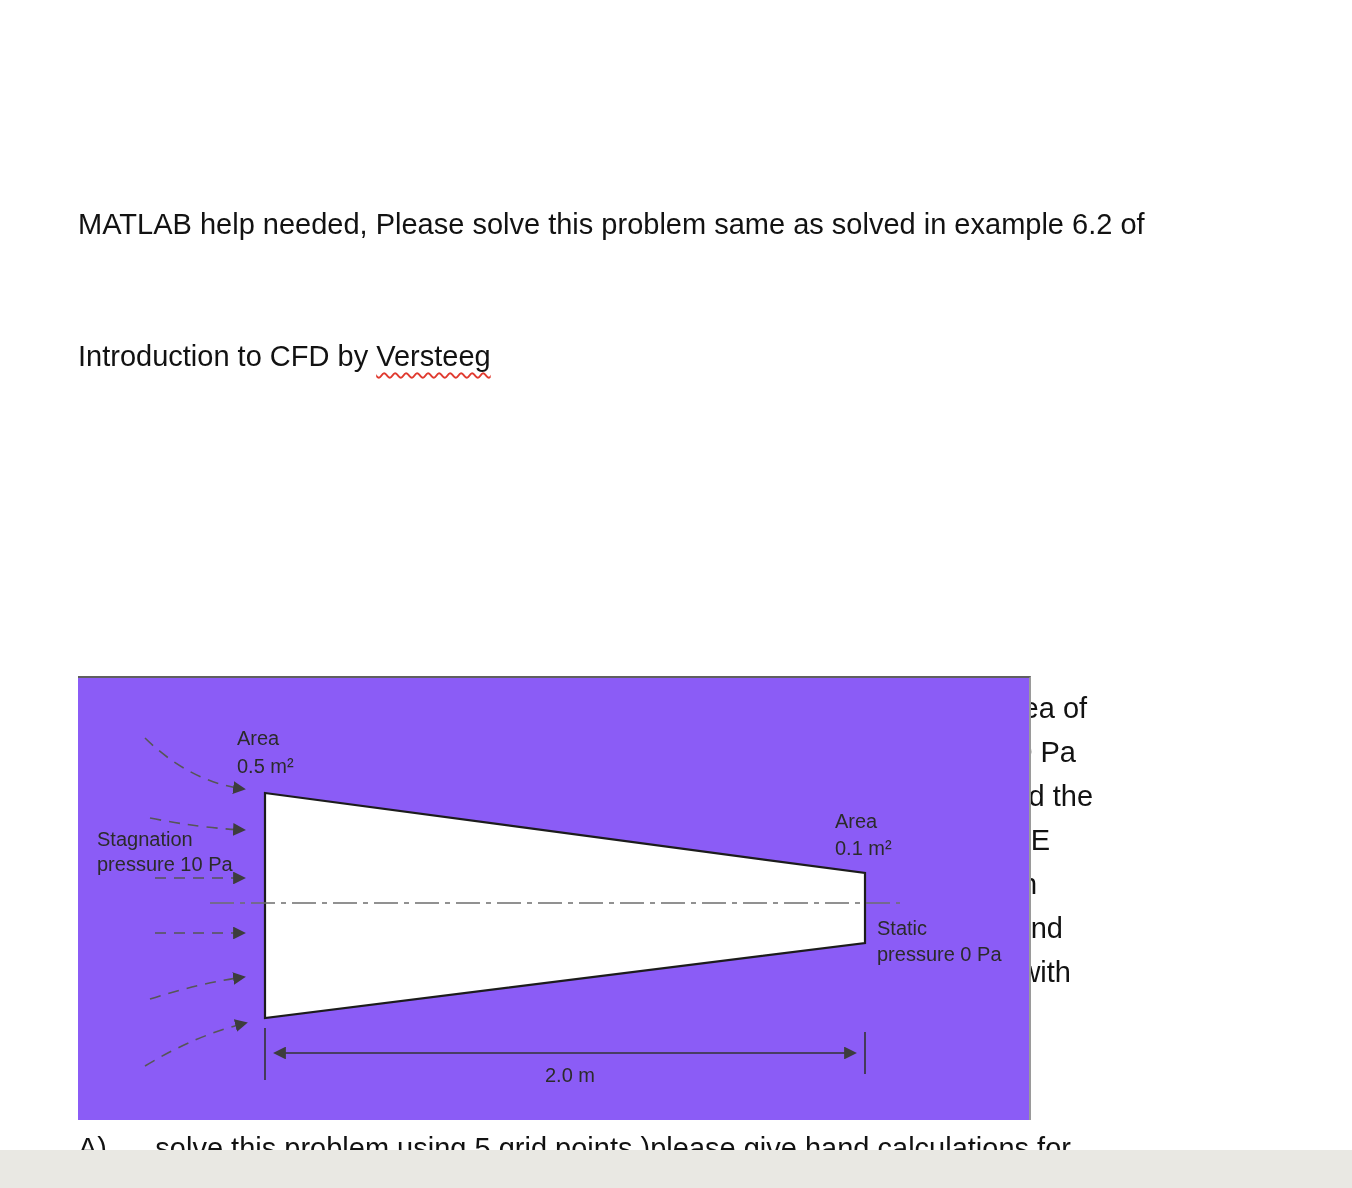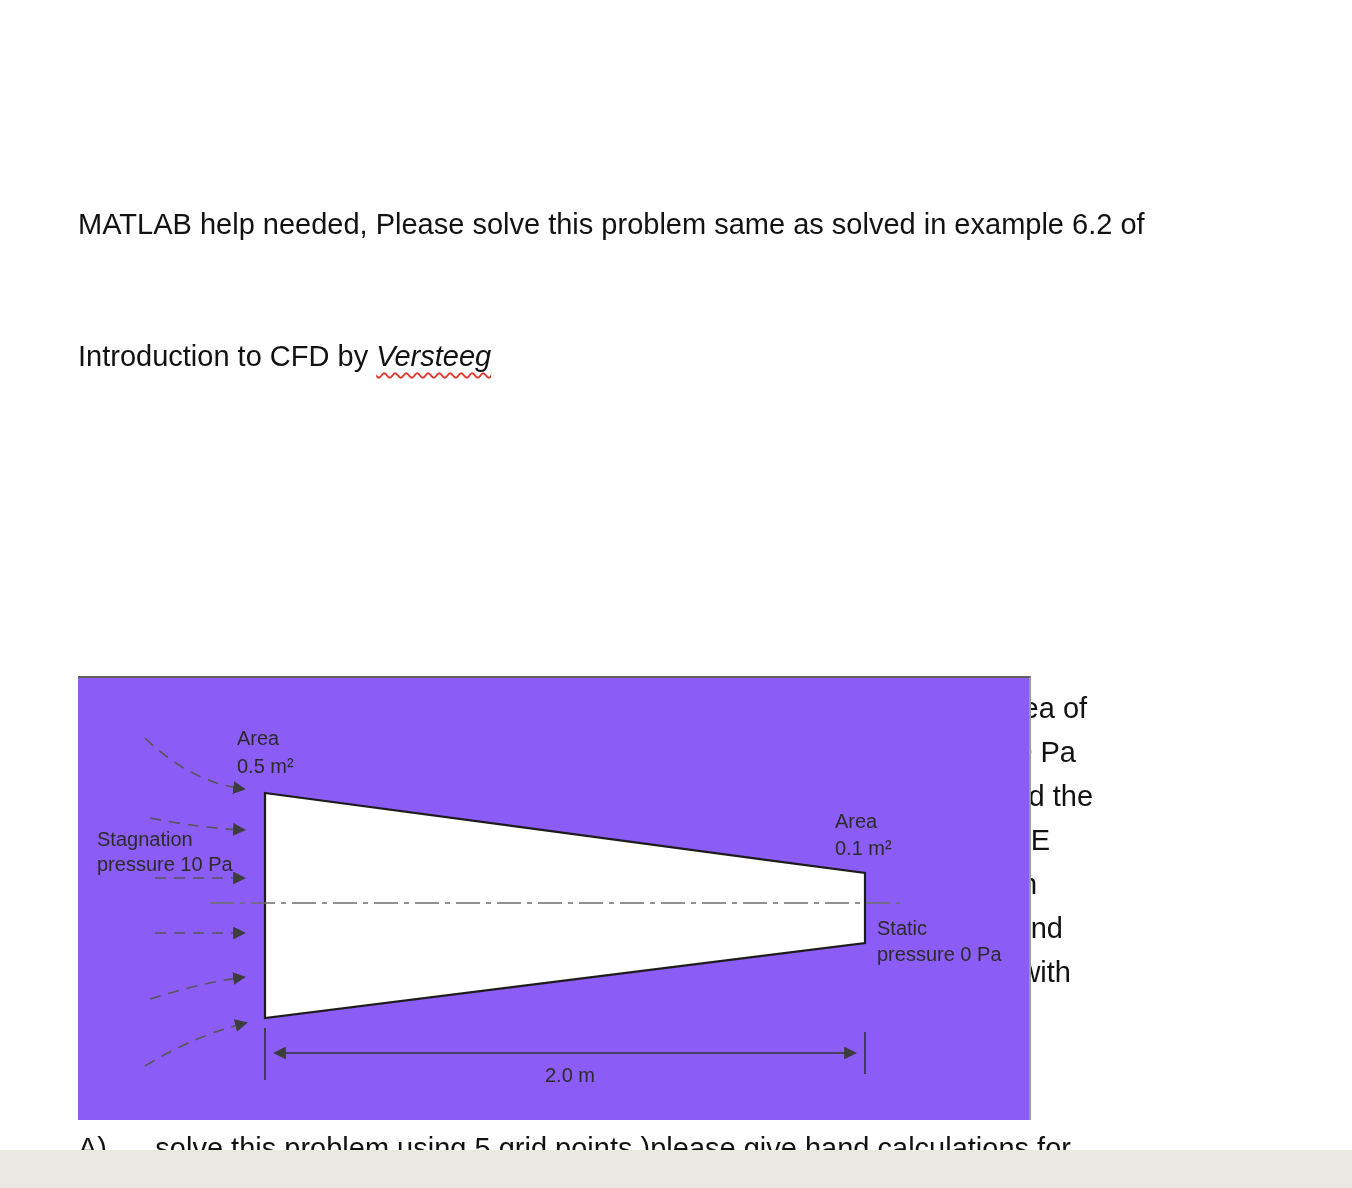--- a/index.html
+++ b/index.html
@@ -19,21 +19,20 @@
     width: 1255px;
     font-size: 29px;
     line-height: 44px;
     white-space: pre-wrap;
   }
   .para-gap { height: 44px; }
   .misspelled {
     text-decoration: underline wavy #e03a2f;
     text-decoration-thickness: 2px;
     text-underline-offset: 6px;
-    font-style: italic;
   }
   .figure-box {
     position: absolute;
     left: 78px;
     top: 676px;
     width: 953px;
     height: 444px;
     border-top: 2px solid #5f5f5f;
     border-right: 2px solid #9a9a9a;
     background: #8b5cf6;

